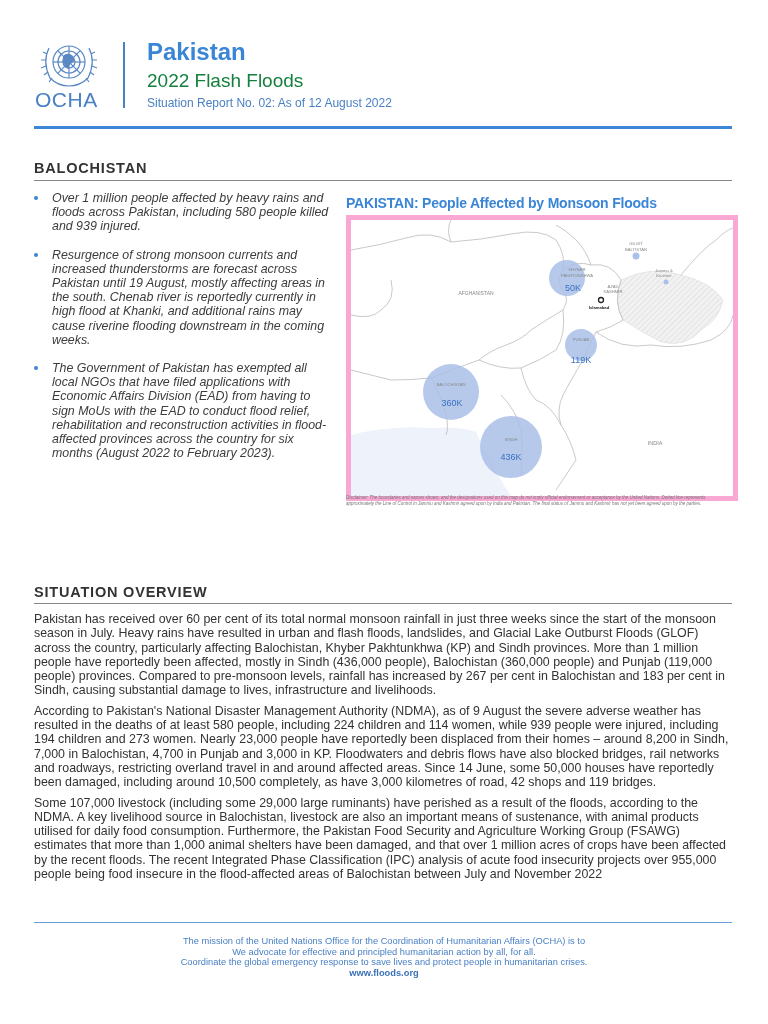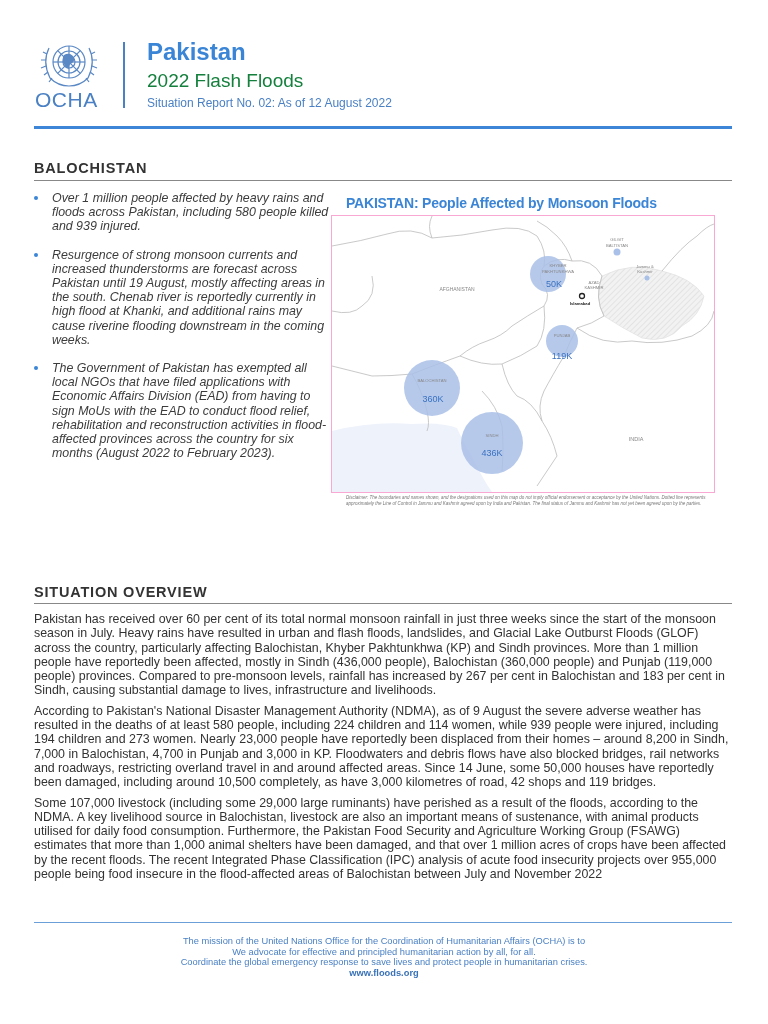--- a/index.html
+++ b/index.html
@@ -14,21 +14,21 @@
   .topbar { position:absolute; left:34px; top:126px; width:698px; height:3px; background:#3d85d6; }
 
   .h-head { position:absolute; font-size:14.5px; font-weight:bold; letter-spacing:0.8px; color:#333; }
   .h-rule { position:absolute; height:1px; background:#888; }
 
   .bullets { position:absolute; left:34px; top:191px; width:300px; font-size:12.4px; line-height:14.2px; color:#3c3c3c;font-style:italic; }
   .bullet { position:relative; padding-left:18px; margin-bottom:14px; }
   .bullet .dot { position:absolute; left:0; top:5px; width:4px; height:4px; border-radius:50%; background:#3a85d6; }
 
   .map-title { position:absolute; left:346px; top:195px; font-size:14px; font-weight:bold; color:#3a85d6; letter-spacing:-0.2px; }
-  .map { position:absolute; left:331px; top:215px; width:382px; height:276px; border:1px solid #f9a8d4; background:#fff; overflow:hidden; }
+  .map { position:absolute; left:346px; top:215px; width:382px; height:276px; border:5px solid #f9a8d4; background:#fff; overflow:hidden; }
   .disclaimer { position:absolute; left:346px; top:495px; width:384px; font-size:4.5px; line-height:6px; font-style:italic; color:#777; }
 
   .overview { position:absolute; left:34px; top:612px; width:700px; font-size:12.4px; line-height:14.3px; color:#333; }
   .overview p { margin:0 0 6px 0; }
 
   .footrule { position:absolute; left:34px; top:922px; width:698px; height:1px; background:#6a9fd8; }
   .footer { position:absolute; left:120px; top:936px; width:528px; text-align:center; font-size:9.3px; line-height:10.6px; color:#4a80c4; }
   .footer .url { font-weight:bold; color:#3a72b8; }
   .mlbl { font-family:"Liberation Sans", sans-serif; }
 </style>

